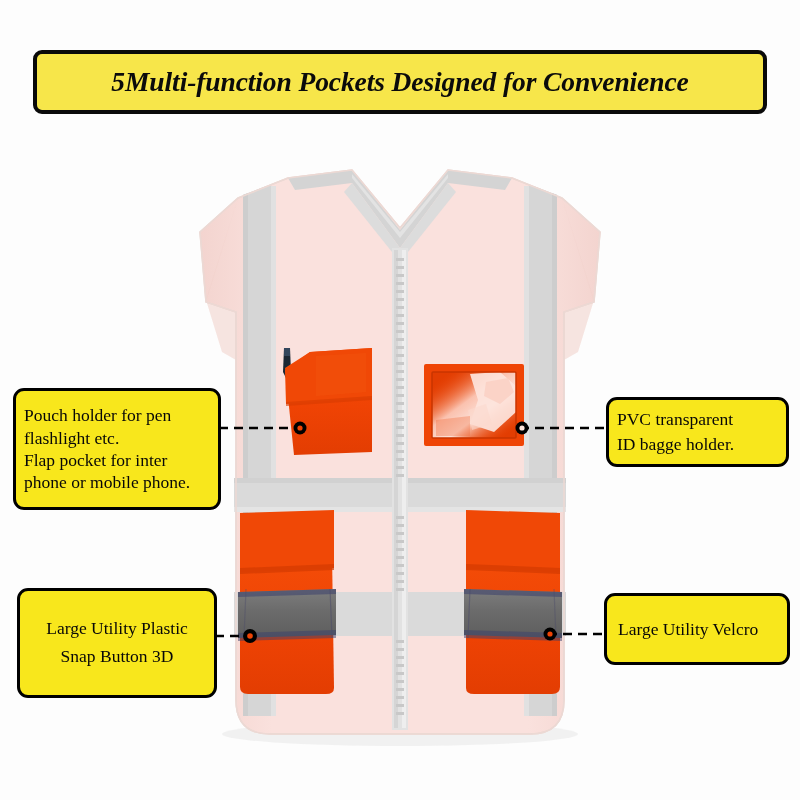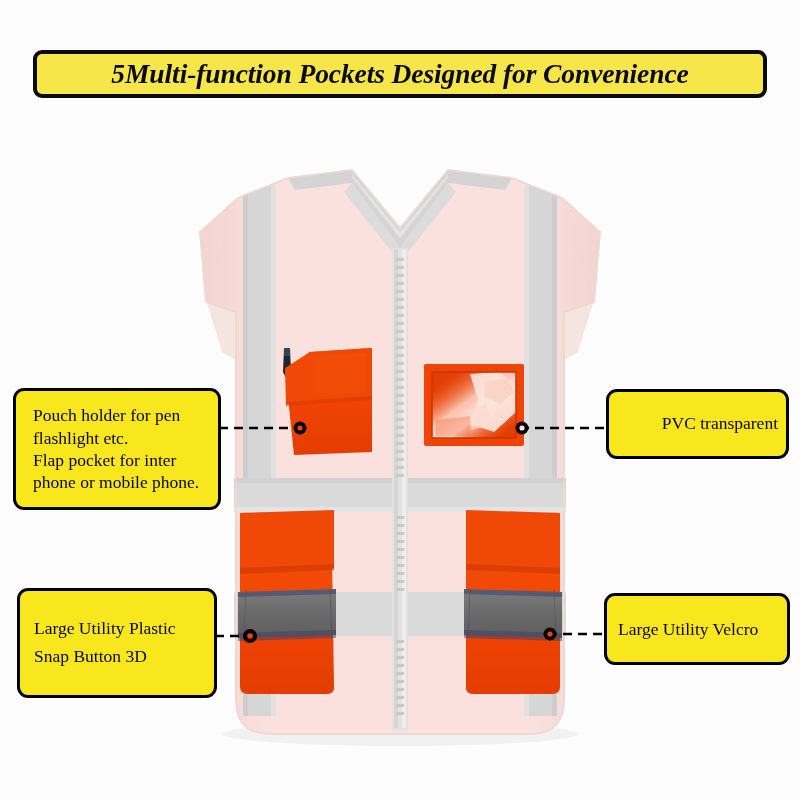--- a/index.html
+++ b/index.html
@@ -22,21 +22,21 @@
     background: #fdfdfd;
     overflow: hidden;
   }
 
   
   #title-banner {
     position: absolute;
     left: 33px;
     top: 50px;
     width: 734px;
-    height: 48px;
+    height: 64px;
     background: #f7e64a;
     border: 4px solid #0a0a0a;
     border-radius: 9px;
     box-sizing: border-box;
     display: flex;
     align-items: center;
     justify-content: center;
   }
   #title-text {
     font-family: "Liberation Serif", "DejaVu Serif", serif;
@@ -64,54 +64,55 @@
   .callout {
     position: absolute;
     background: #f8e71c;
     border: 3.5px solid #000000;
     border-radius: 11px;
     box-sizing: border-box;
     color: #080808;
     font-family: "Liberation Serif", "DejaVu Serif", serif;
     font-size: 17.5px;
     line-height: 1.28;
-    padding: 9px 13px 9px 17px;
+    padding: 9px 13px 9px 8px;
     display: flex;
     flex-direction: column;
     justify-content: center;
   }
   .callout p {
     margin: 0;
   }
   .callout p + p {
   }
 
   #callout-pen {
     left: 13px;
     top: 388px;
     width: 208px;
     height: 122px;
   }
   #callout-pvc {
     left: 606px;
-    top: 389px;
+    top: 397px;
     width: 183px;
     height: 70px;
-    align-items: flex-end;
+    align-items: flex-start;
     text-align: center;
     padding: 6px 8px;
   }
   #callout-pvc p { line-height: 1.45; }
 
   #callout-snap {
     left: 17px;
     top: 588px;
     width: 200px;
     height: 110px;
     padding: 8px 14px;
+    text-align: center;
   }
   #callout-snap p { line-height: 1.58; }
 
   #callout-velcro {
     left: 604px;
     top: 593px;
     width: 186px;
     height: 72px;
     padding: 20px 11px;
   }
@@ -362,20 +363,21 @@
       <span>flashlight etc.</span>
     </p>
     <p>
       <span>Flap pocket for inter</span>
       <span>phone or mobile phone.</span>
     </p>
   </div>
 
   <div class="callout" id="callout-pvc">
     <p>PVC transparent</p>
+    <p style="margin-top:0">ID bagge holder.</p>
   </div>
 
   <div class="callout" id="callout-snap">
     <p>Large Utility Plastic</p>
     <p style="margin-top:0">Snap Button 3D</p>
   </div>
 
   <div class="callout" id="callout-velcro">
     <p>Large Utility Velcro</p>
   </div>

